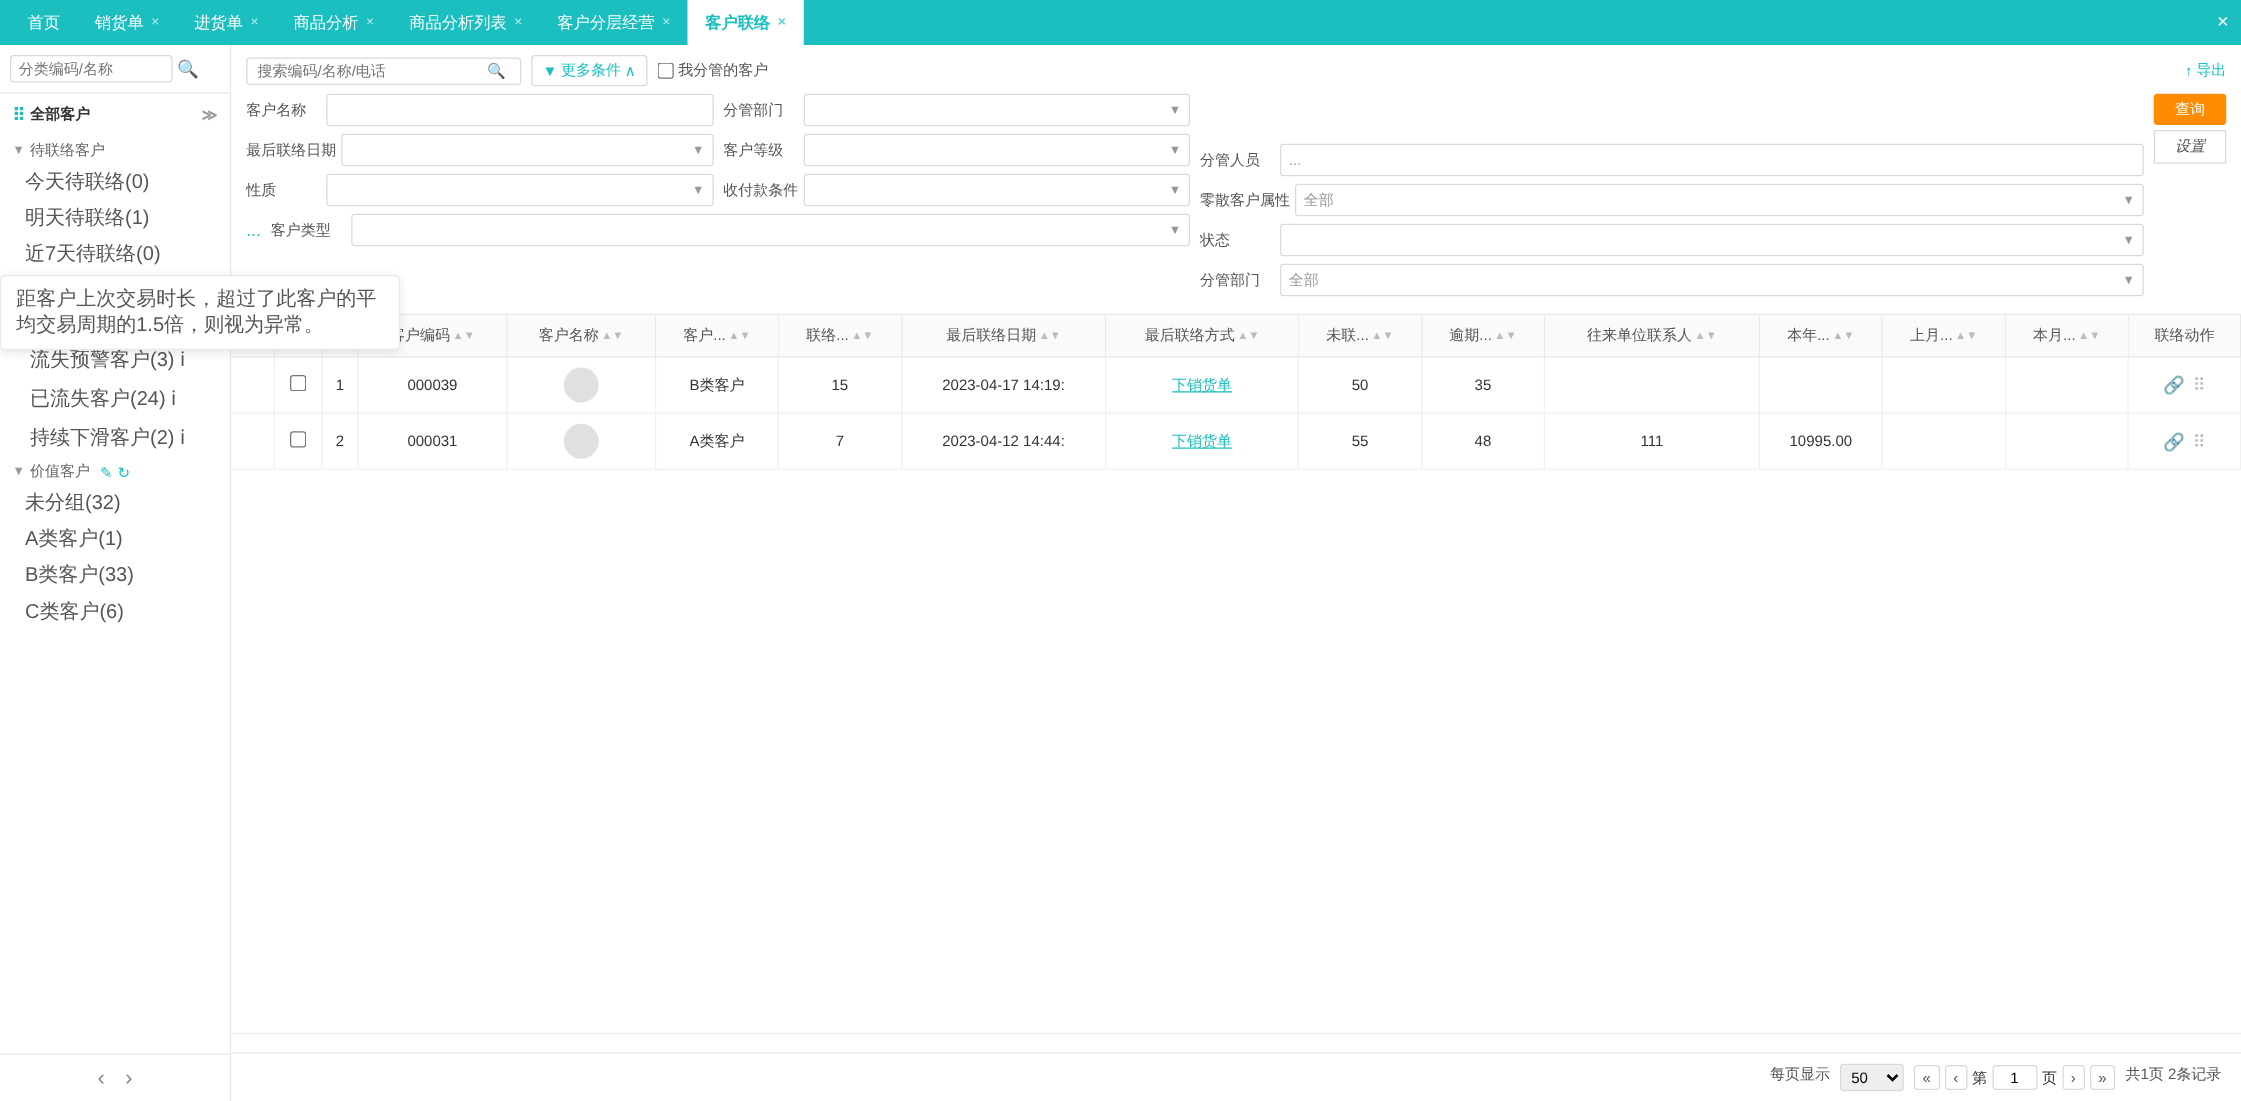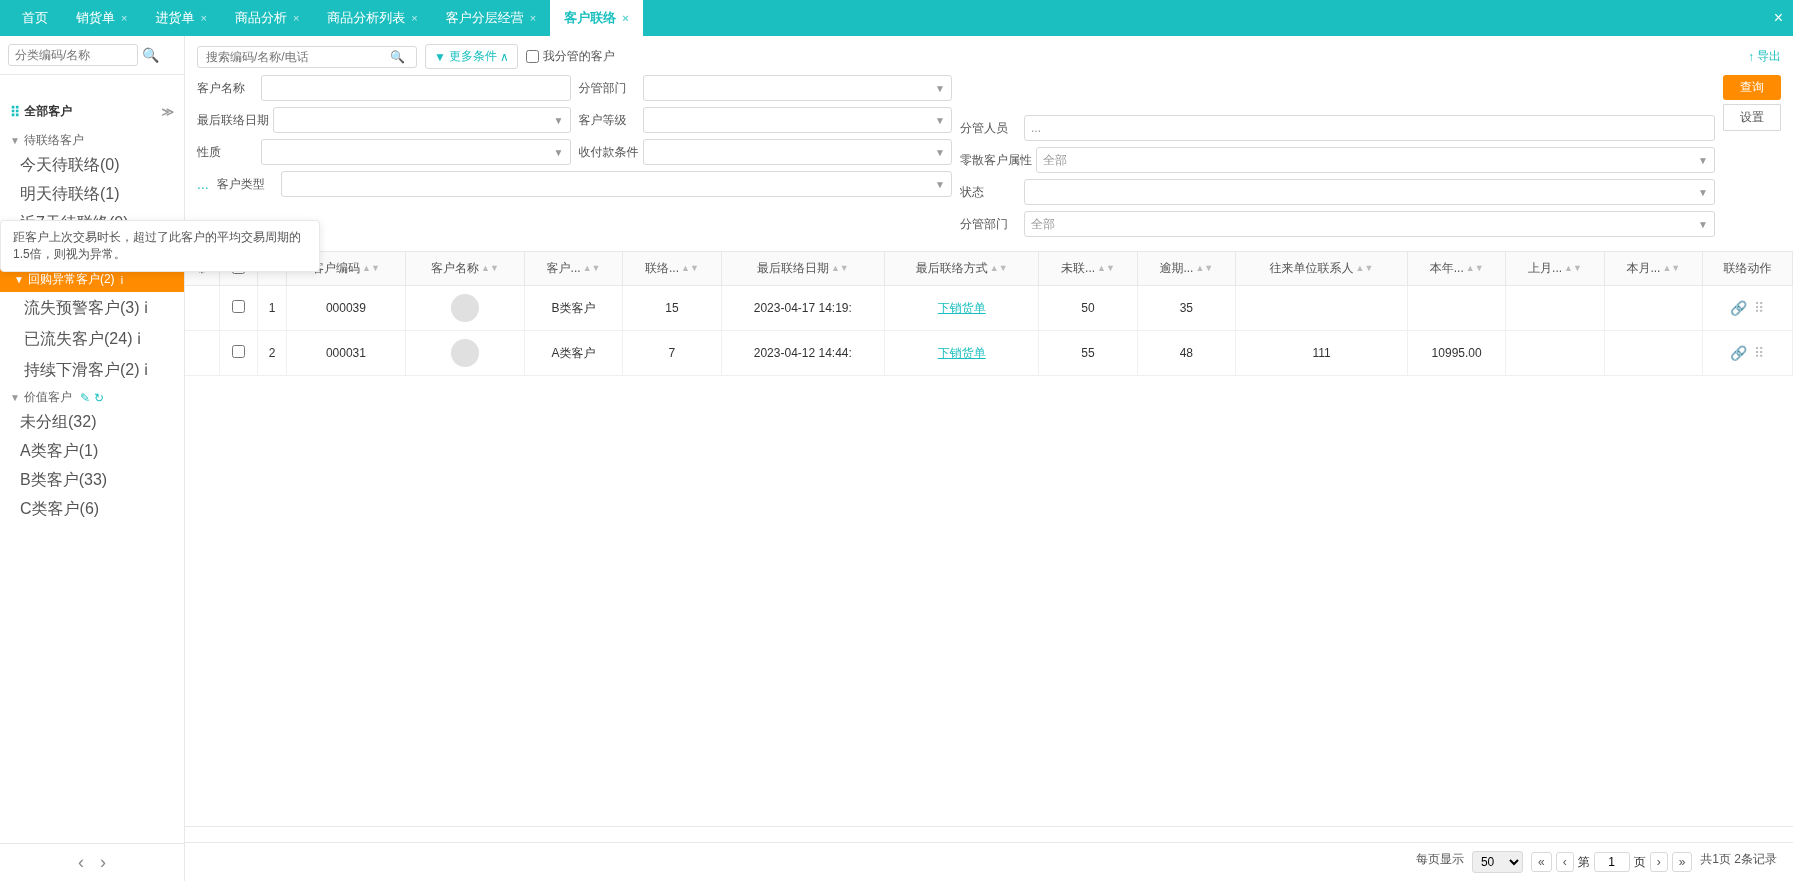--- a/index.html
+++ b/index.html
@@ -51,21 +51,20 @@
 
     
     .sidebar {
       width: 185px;
       background: #fff;
       border-right: 1px solid #e8e8e8;
       display: flex;
       flex-direction: column;
       overflow: hidden;
       flex-shrink: 0;
-      gap: 20px;
     }
     .sidebar-search {
       padding: 8px;
       border-bottom: 1px solid #e8e8e8;
       display: flex;
       align-items: center;
       gap: 4px;
     }
     .sidebar-search input {
       border: 1px solid #d9d9d9;
@@ -229,20 +228,21 @@
       font-size: 12px;
     }
     .btn-settings {
       background: #fff;
       color: #555;
       border: 1px solid #d9d9d9;
       border-radius: 1px;
       padding: 4px 16px;
       cursor: pointer;
       font-size: 12px;
+      font-style: italic;
     }
     .ellipsis-btn {
       color: #1bbfbf;
       cursor: pointer;
       font-size: 14px;
     }
 
     
     .table-area {
       flex: 1;
@@ -324,21 +324,21 @@
 
     
     .tooltip-box {
       position: absolute;
       left: 0;
       top: 220px;
       background: #fff;
       border: 1px solid #e8e8e8;
       border-radius: 4px;
       padding: 8px 12px;
-      font-size: 12px;
+      font-size: 16px;
       color: #555;
       box-shadow: 0 2px 8px rgba(0,0,0,0.1);
       max-width: 320px;
       z-index: 100;
     }
 
     
     .h-scrollbar-area {
       background: #fff;
       height: 16px;

